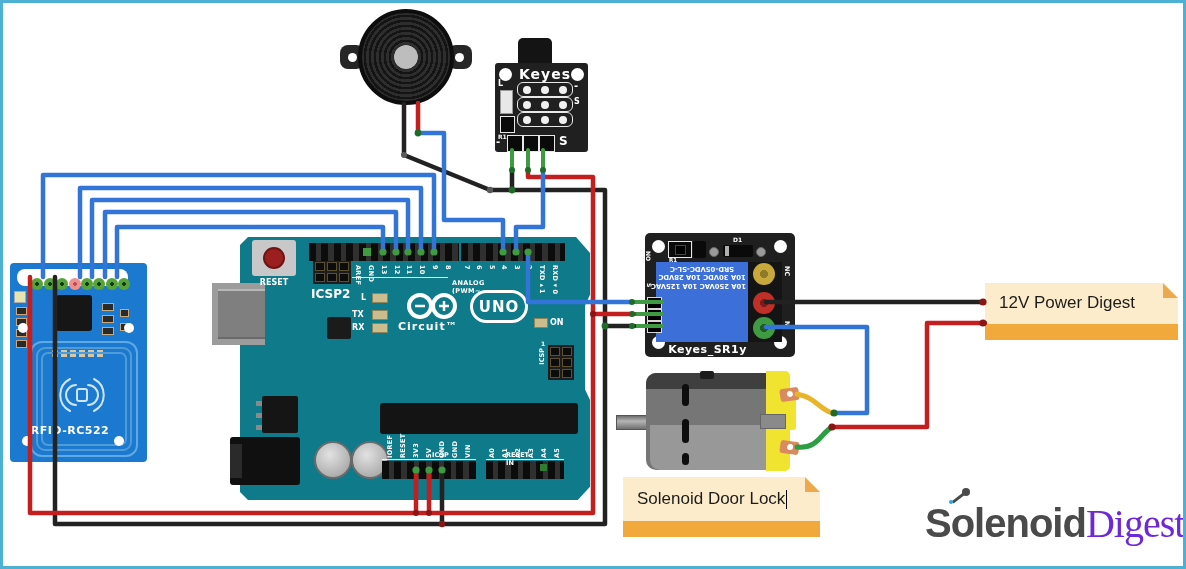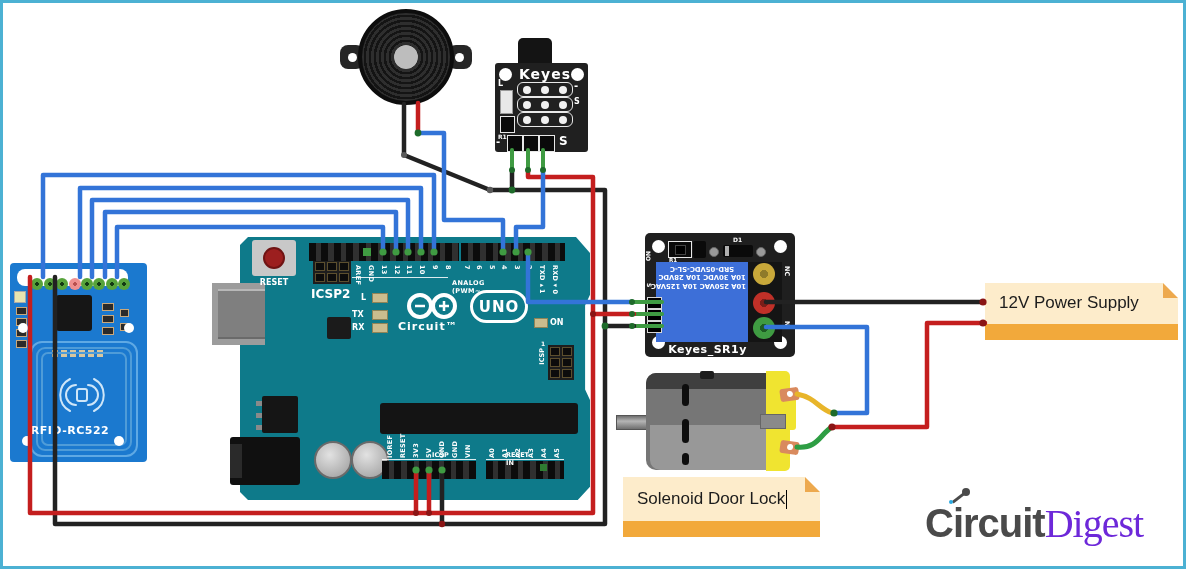--- a/index.html
+++ b/index.html
@@ -421,28 +421,28 @@
       <circle cx="416" cy="470" r="3.6"></circle>
         <circle cx="429" cy="470" r="3.6"></circle>
         <circle cx="442" cy="470" r="3.6"></circle>
       <rect x="363" y="248" width="8" height="8"></rect>
       <rect x="540" y="464" width="7" height="7" fill="#2f7d32"></rect>
     </g>
   </svg>
 
   <div class="note" style="left:985px;top:283px;width:193px;height:57px;">
     <div class="fold"></div>
-    <div class="ntext">12V Power Supply</div>
+    <div class="ntext">12V Power Digest</div>
     <div class="strip"></div>
   </div>
   <div class="note" style="left:623px;top:477px;width:197px;height:60px;">
     <div class="fold"></div>
     <div class="ntext" style="top:12px;"><span>Solenoid Door Lock</span><span class="cursor"></span></div>
     <div class="strip"></div>
   </div>
 
   <div class="logo">
-    <span class="p1">Circuit</span><span class="p2">Digest</span>
+    <span class="p1">Solenoid</span><span class="p2">Digest</span>
   </div>
   <div class="probe-line"></div>
   <div class="probe-dot"></div>
   <div class="probe-blue"></div>
 </div>
 
 </body></html>

